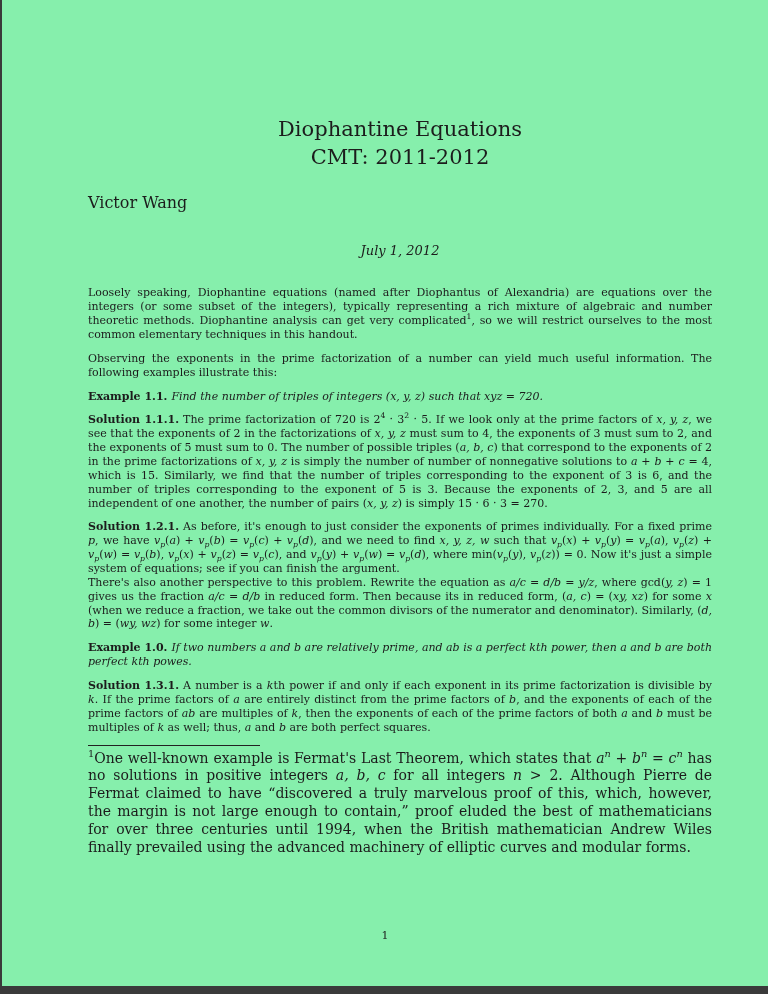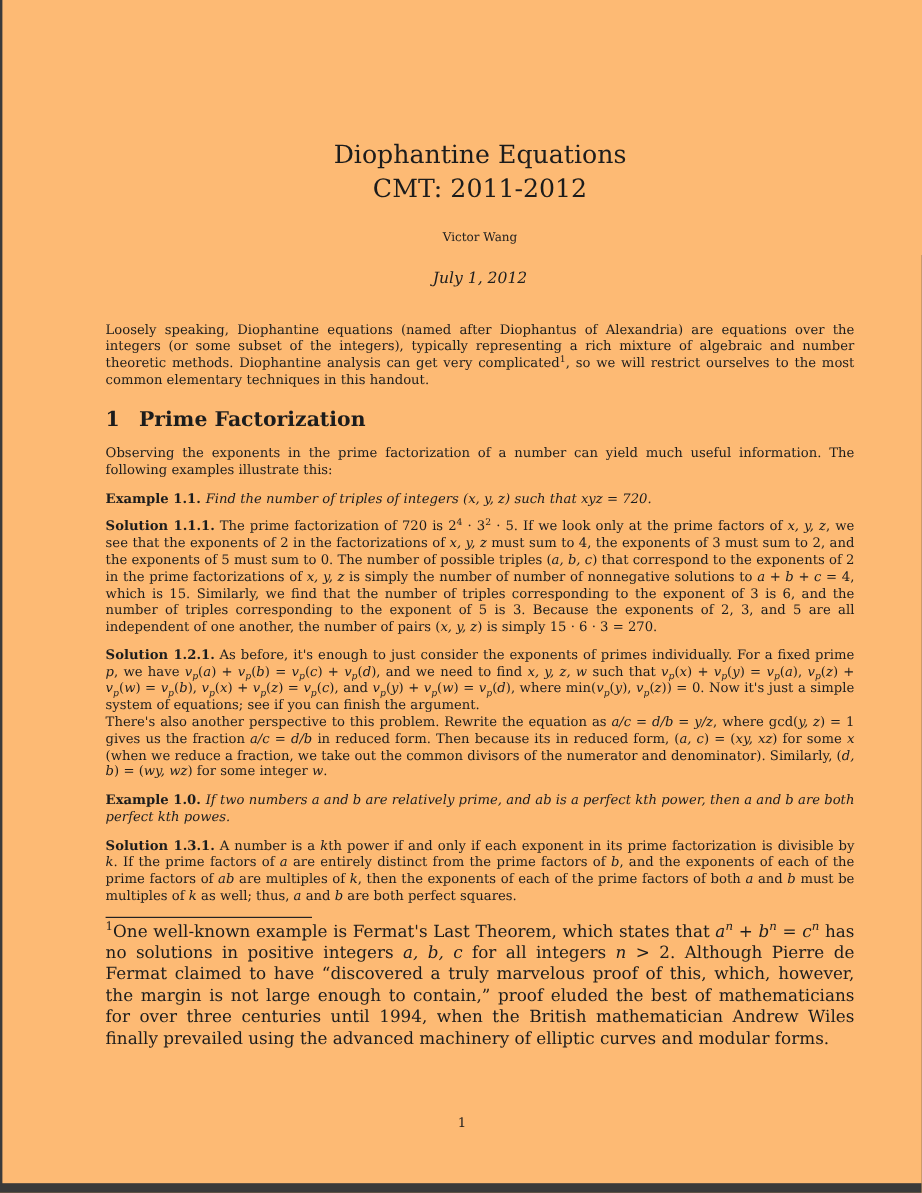--- a/index.html
+++ b/index.html
@@ -6,28 +6,28 @@
   html, body { margin: 0; padding: 0; }
   body {
     width: 768px; height: 994px;
     background: #3a3a3a;
     position: relative;
     font-family: "DejaVu Serif", serif;
   }
   .page {
     position: absolute; left: 2px; top: 0;
     width: 766px; height: 986px;
-    background: #fdba74;
+    background: #86efac;
     color: #1c1c1c;
     padding: 116px 56px 0 86px;
     overflow: hidden;
   }
   .titleblock { margin-bottom: 22px; }
   .title-line { text-align: center; font-size: 21px; line-height: 1.32; }
-  .author-line { text-align: center; font-size: 10px; margin-bottom: 21px; }
+  .author-line { text-align: left; font-size: 16px; margin-bottom: 31px; }
   .date-line { text-align: center; font-size: 13px; margin-bottom: 28px; font-style: italic; }
   p.body {
     font-size: 11px; line-height: 1.26;
     text-align: justify; margin: 0 0 10px 0;
   }
   .section-heading {
     font-size: 17px; font-weight: bold;
     margin: 16px 0 11px 0;
   }
   .secnum { margin-right: 16px; }
@@ -55,23 +55,20 @@
 
   <div class="titleblock">
     <div class="title-line">Diophantine Equations</div>
     <div class="title-line">CMT: 2011-2012</div>
   </div>
   <div class="author-line">Victor Wang</div>
   <div class="date-line">July 1, 2012</div>
 
   <p class="body">Loosely speaking, Diophantine equations (named after Diophantus of Alexandria) are equations over the integers (or some subset of the integers), typically representing a rich mixture of algebraic and number theoretic methods. Diophantine analysis can get very complicated<sup>1</sup>, so we will restrict ourselves to the most common elementary techniques in this handout.</p>
 
-  <div class="section-heading">
-    <span class="secnum">1</span><span>Prime Factorization</span>
-  </div>
 
   <p class="body">Observing the exponents in the prime factorization of a number can yield much useful information. The following examples illustrate this:</p>
 
   <p class="body">
     <b class="blk-label">Example 1.1.</b><span><i>Find the number of triples of integers (x, y, z) such that xyz = 720.</i></span>
   </p>
 
   <p class="body">
     <b class="blk-label">Solution 1.1.1.</b><span>The prime factorization of 720 is 2<sup>4</sup> · 3<sup>2</sup> · 5. If we look only at the prime factors of <i>x, y, z</i>, we see that the exponents of 2 in the factorizations of <i>x, y, z</i> must sum to 4, the exponents of 3 must sum to 2, and the exponents of 5 must sum to 0. The number of possible triples (<i>a, b, c</i>) that correspond to the exponents of 2 in the prime factorizations of <i>x, y, z</i> is simply the number of number of nonnegative solutions to <i>a</i> + <i>b</i> + <i>c</i> = 4, which is 15. Similarly, we find that the number of triples corresponding to the exponent of 3 is 6, and the number of triples corresponding to the exponent of 5 is 3. Because the exponents of 2, 3, and 5 are all independent of one another, the number of pairs (<i>x, y, z</i>) is simply 15 · 6 · 3 = 270.</span>
   </p>

